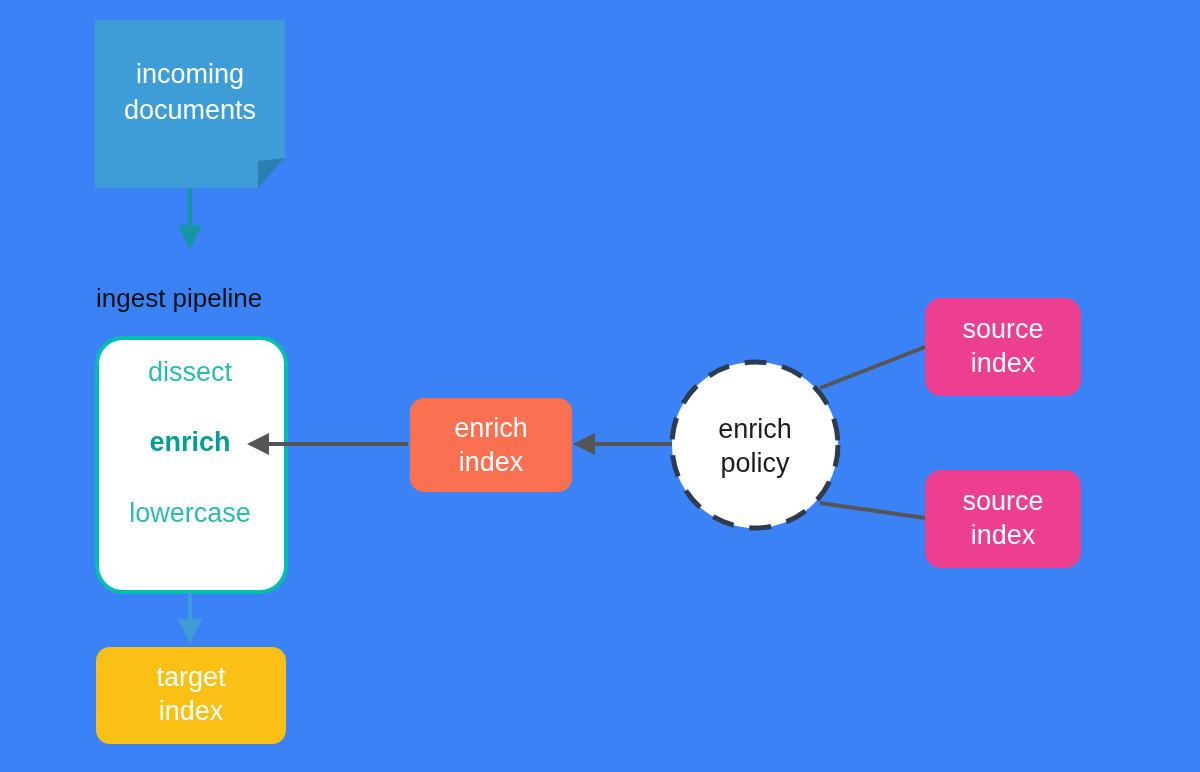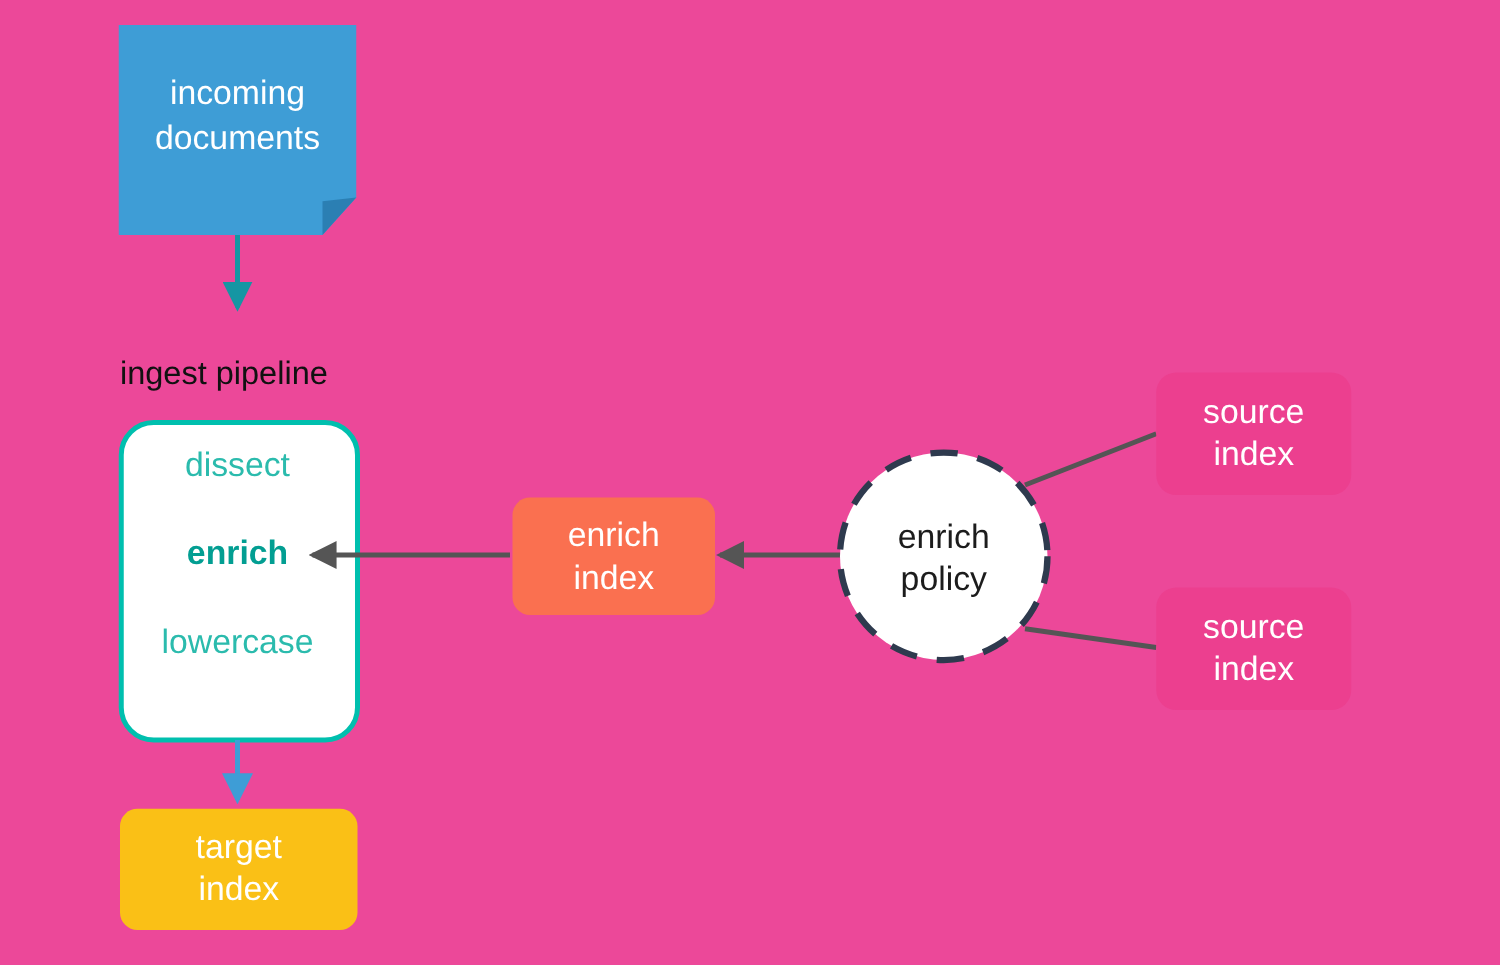--- a/index.html
+++ b/index.html
@@ -7,21 +7,21 @@
     padding: 0;
     background: #ffffff;
   }
   body {
     font-family: "Liberation Sans", sans-serif;
   }
   #canvas {
     position: relative;
     width: 1200px;
     height: 772px;
-    background: #ec4899;
+    background: #3b82f6;
     overflow: hidden;
   }
   #diagram-svg {
     position: absolute;
     top: 0;
     left: 0;
     width: 1200px;
     height: 772px;
   }
   .node-label {

